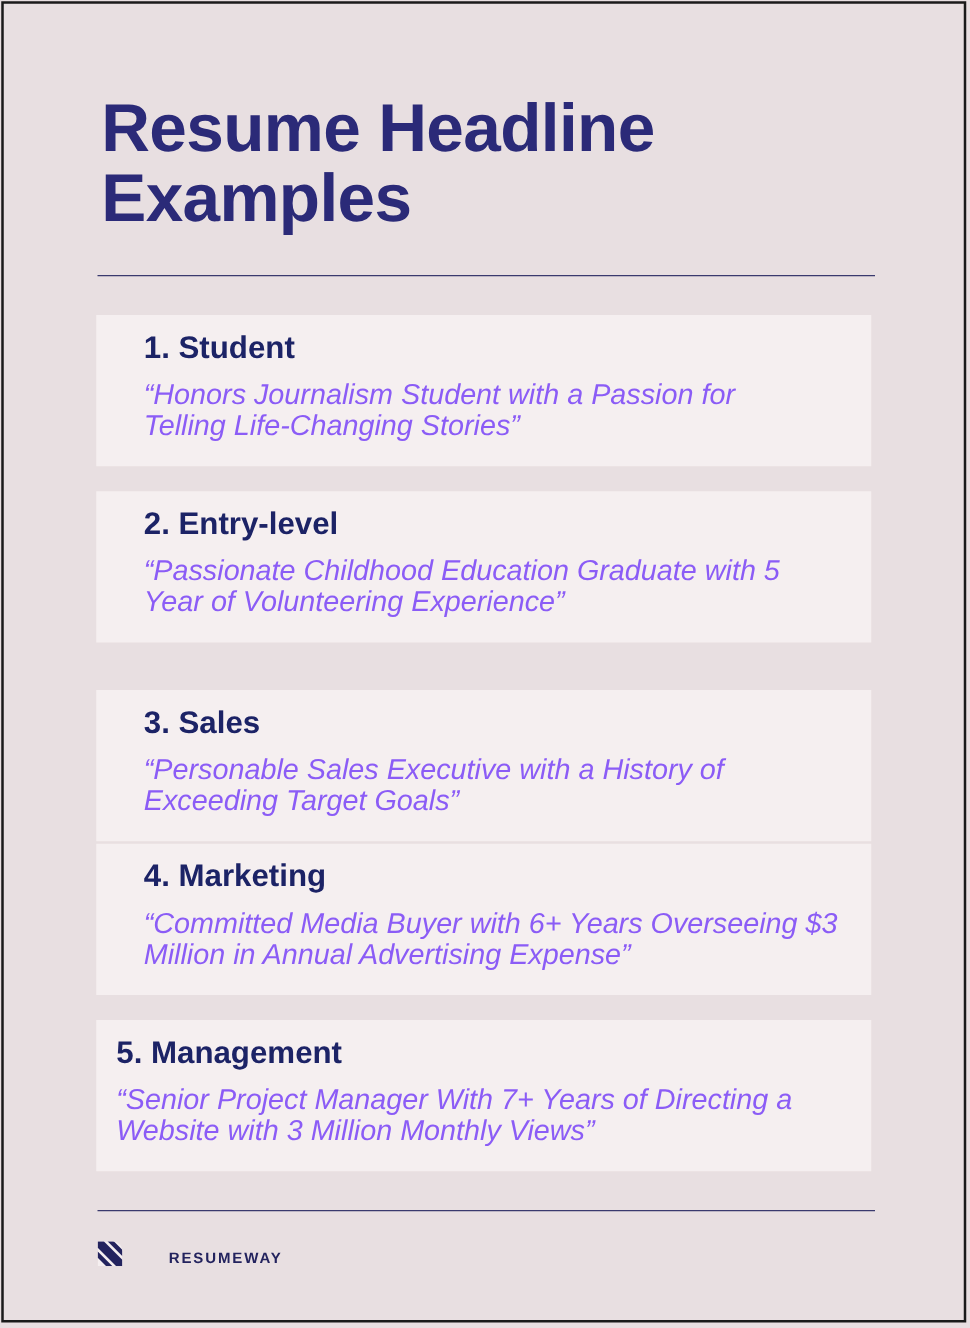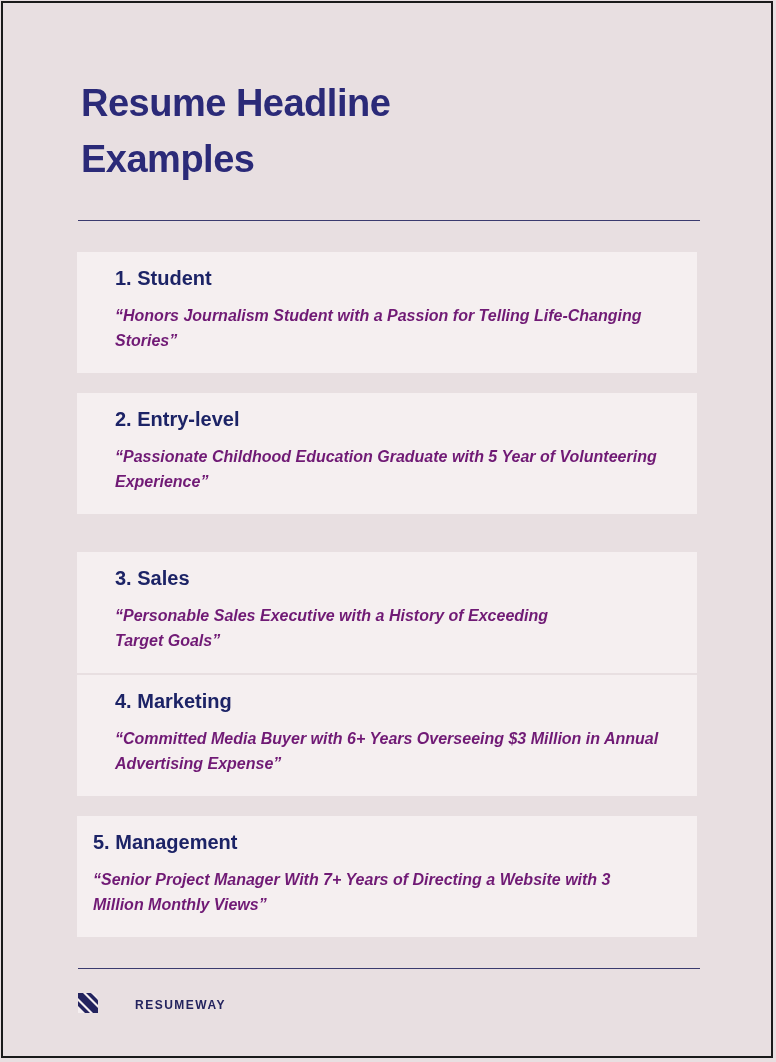--- a/index.html
+++ b/index.html
@@ -9,42 +9,41 @@
     font-family: "Liberation Sans", sans-serif;
     position: relative; overflow: hidden;
   }
   .frame {
     position: absolute; left: 1px; top: 1px; width: 772px; height: 1057px;
     border: 2px solid #1a1a1a; box-sizing: border-box;
     background: #e8dfe1;
   }
   .title {
     position: absolute; left: 78px; top: 72px; margin: 0;
-    color: #2b2a78; font-size: 38px; font-weight: 700; line-height: 56px;
+    color: #2b2a78; font-size: 54px; font-weight: 700; line-height: 56px;
     letter-spacing: -0.5px;
   }
   .rule {
     position: absolute; left: 78px; width: 622px; height: 1px;
     background: #3a3a6e;
   }
   .rule.top { top: 220px; }
   .rule.bottom { top: 968px; }
   .card {
     position: absolute; left: 77px; width: 620px; height: 121px;
     background: #f5eff0;
     box-sizing: border-box; padding: 14px 38px 0 38px;
   }
   .card-title {
-    color: #1c2366; font-size: 20px; font-weight: 700; line-height: 24px;
+    color: #1c2366; font-size: 25px; font-weight: 700; line-height: 24px;
     margin: 0 0 13px 0;
   }
   .card-quote {
-    color: #701a75; font-size: 16px; font-style: italic; line-height: 25px;
+    color: #8b5cf6; font-size: 23px; font-style: italic; line-height: 25px;
     margin: 0;
-    font-weight: bold;
   }
   .logo {
     position: absolute; left: 78px; top: 993px; display: flex; align-items: center; gap: 10px;
   }
   .logo-text {
     color: #23235e; font-size: 12px; font-weight: 700; letter-spacing: 1.5px; padding-left: 27px;
   }
 </style>
 </head>
 <body>

